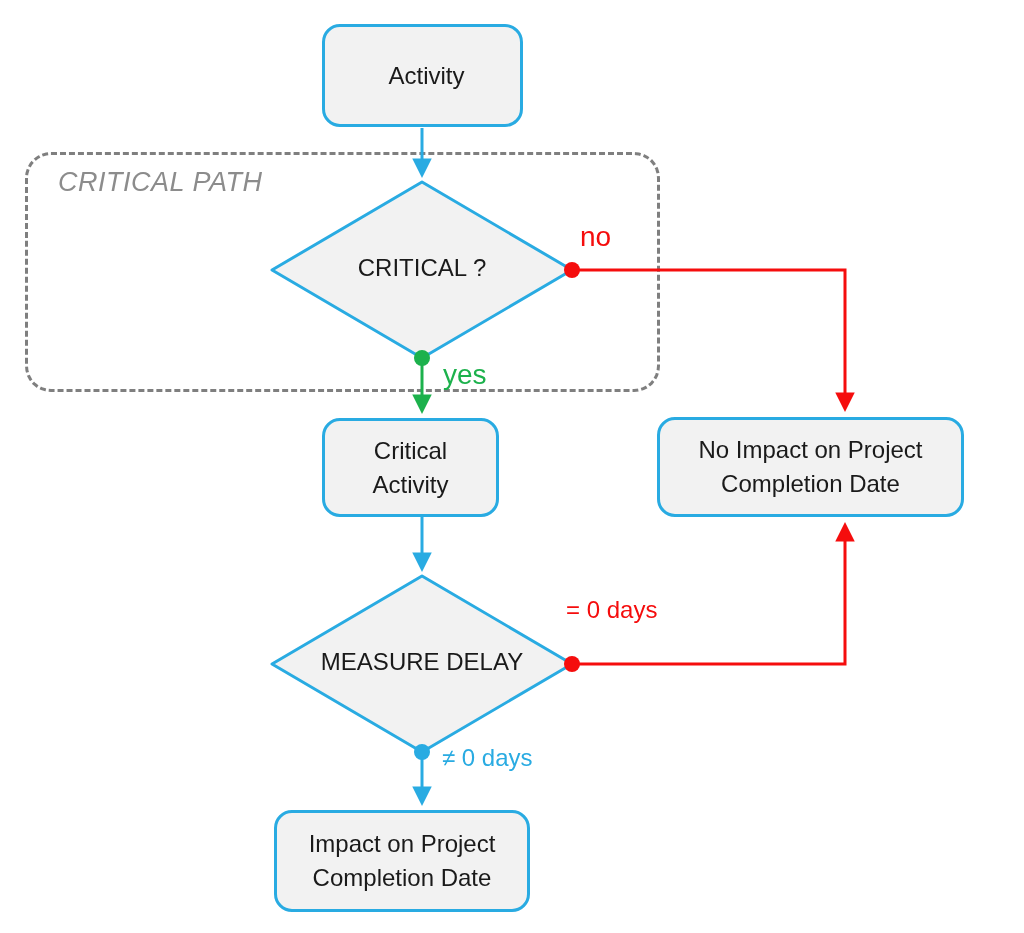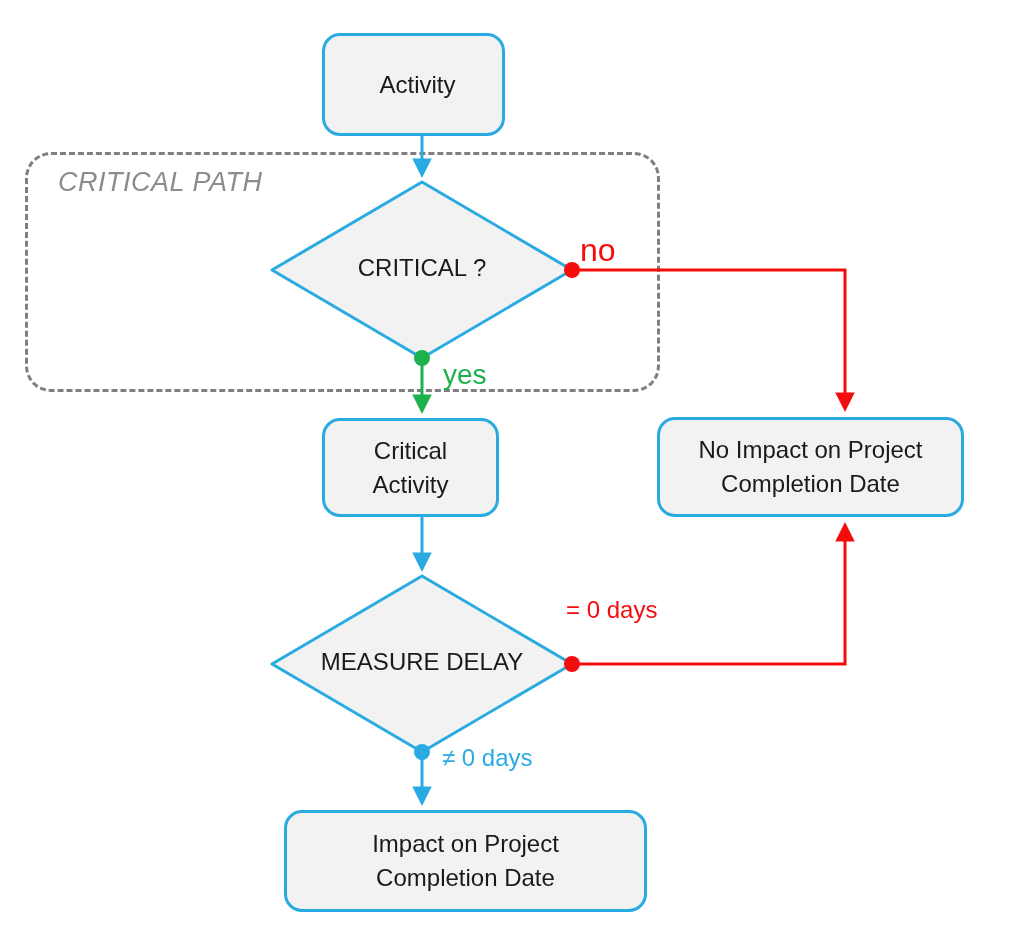--- a/index.html
+++ b/index.html
@@ -49,24 +49,24 @@
     border: 3px solid #29abe2;
     border-radius: 18px;
     display: flex;
     align-items: center;
     justify-content: center;
     text-align: center;
     font-size: 24px;
     color: #1a1a1a;
     line-height: 1.4;
   }
-  #n-activity          { left: 322px; top: 33px;  width: 183px; height: 103px; padding-left: 8px; }
+  #n-activity          { left: 322px; top: 24px;  width: 201px; height: 103px; padding-left: 8px; }
   #n-critical-activity { left: 322px; top: 418px; width: 177px; height: 99px;  }
   #n-no-impact         { left: 657px; top: 417px; width: 307px; height: 100px; text-align: center; }
-  #n-impact            { left: 284px; top: 810px; width: 363px; height: 102px; align-items: center; }
+  #n-impact            { left: 274px; top: 810px; width: 256px; height: 102px; align-items: center; }
   #n-critical-activity .node-text { max-width: 120px; }
   #n-no-impact .node-text,
   #n-impact .node-text { max-width: 262px; }
 
   
   .diamond-label {
     position: absolute;
     width: 300px;
     text-align: center;
     font-size: 24px;
@@ -74,21 +74,21 @@
     white-space: nowrap;
   }
   #l-critical-q    { left: 272px; top: 254px; }
   #l-measure-delay { left: 272px; top: 648px; }
 
   
   .edge-label {
     position: absolute;
     white-space: nowrap;
   }
-  #e-no   { left: 580px; top: 232px; font-size: 32px; color: #f50d0d; }
+  #e-no   { left: 580px; top: 221px; font-size: 28px; color: #f50d0d; }
   #e-yes  { left: 443px; top: 359px; font-size: 28px; color: #1cb14c; }
   #e-zero { left: 566px; top: 596px; font-size: 24px; color: #f50d0d; }
   #e-nonzero { left: 442px; top: 744px; font-size: 24px; color: #29abe2; }
 </style>
 </head>
 <body>
 
 <div class="canvas">
 
   <div class="group" id="g-critical">

